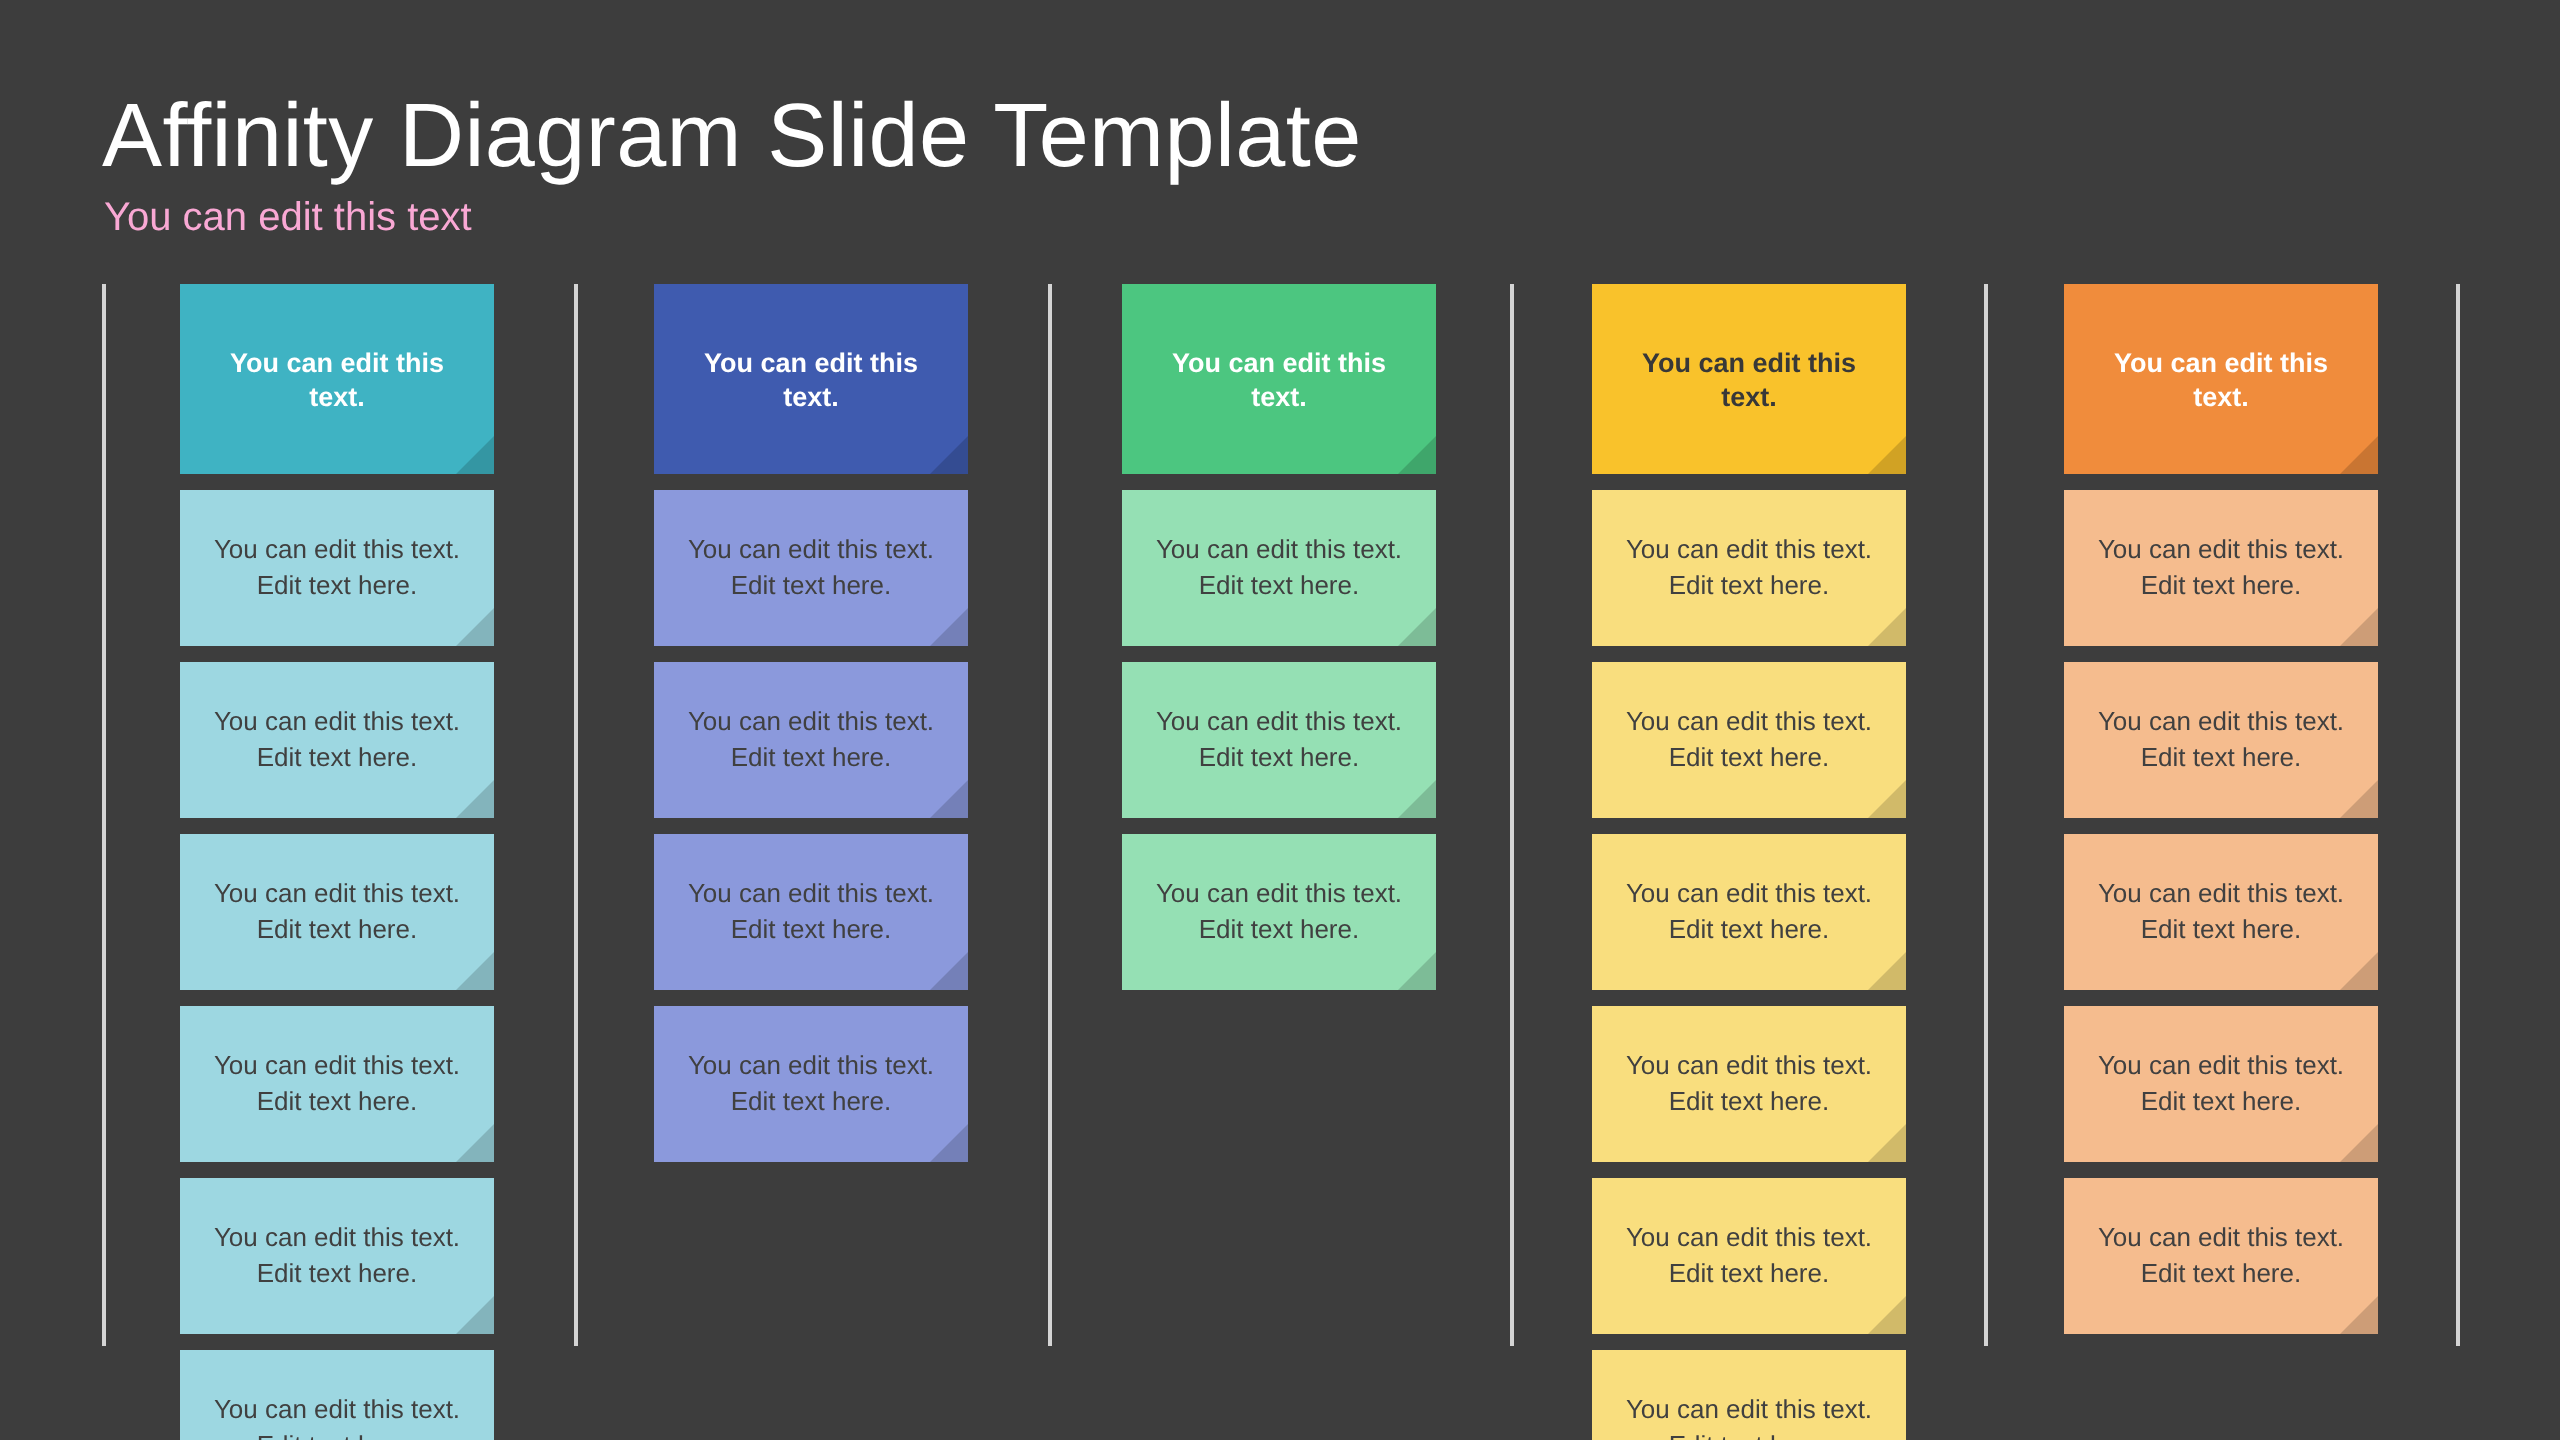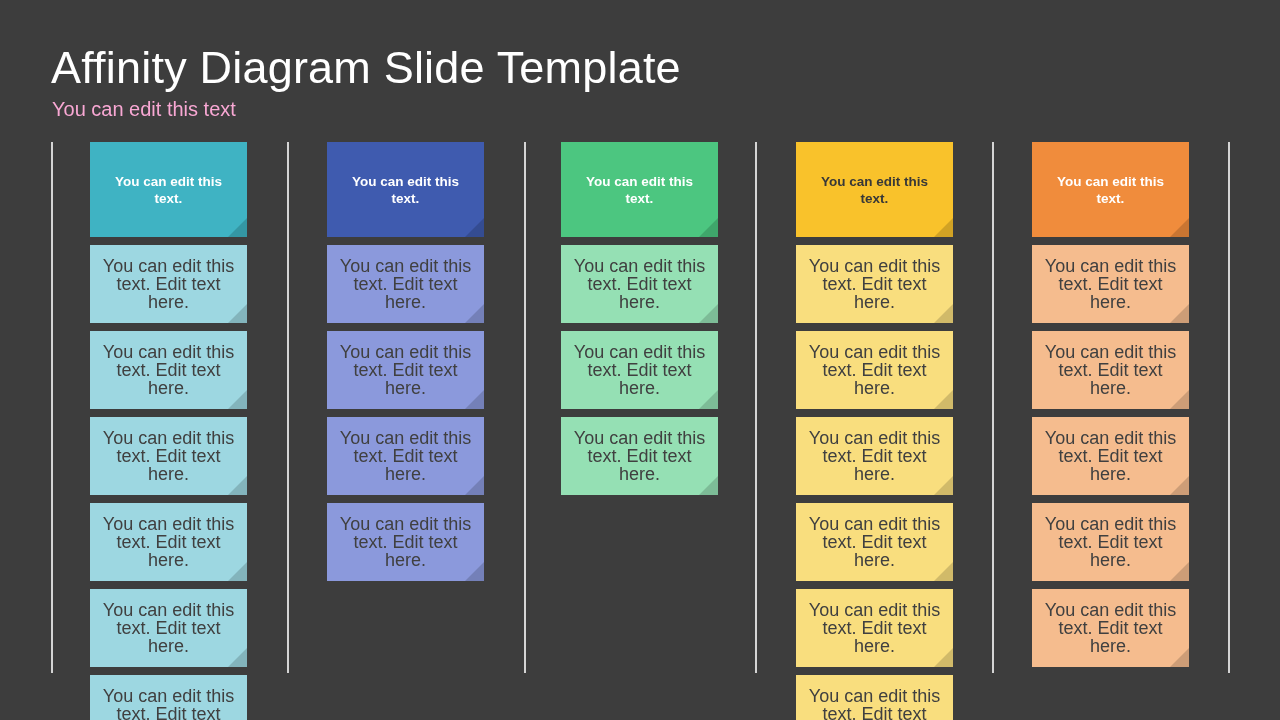--- a/index.html
+++ b/index.html
@@ -51,21 +51,21 @@
     border-left:19px solid transparent;
     border-bottom:19px solid rgba(0,0,0,0.16);
   }
   .card-header {
     height:95px;
     font-size:13.5px; line-height:17px; font-weight:bold;
     padding:0 12px;
   }
   .card-body {
     height:78px;
-    font-size:18px; line-height:18px; font-weight:400;
+    font-size:13px; line-height:18px; font-weight:400;
     color:#404040;
     padding:0 9px;
   }
   .card-text { display:block; width:100%; }
 </style>
 </head>
 <body>
 
 <div class="slide">
 

